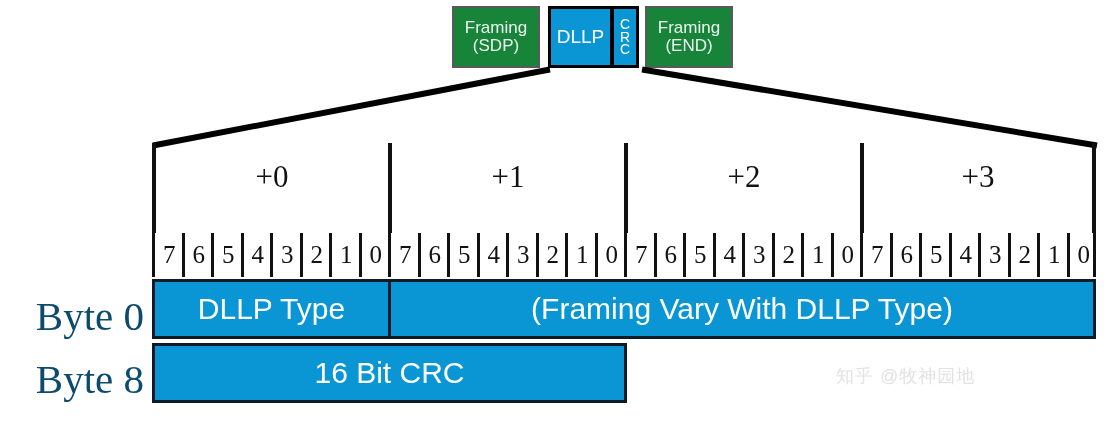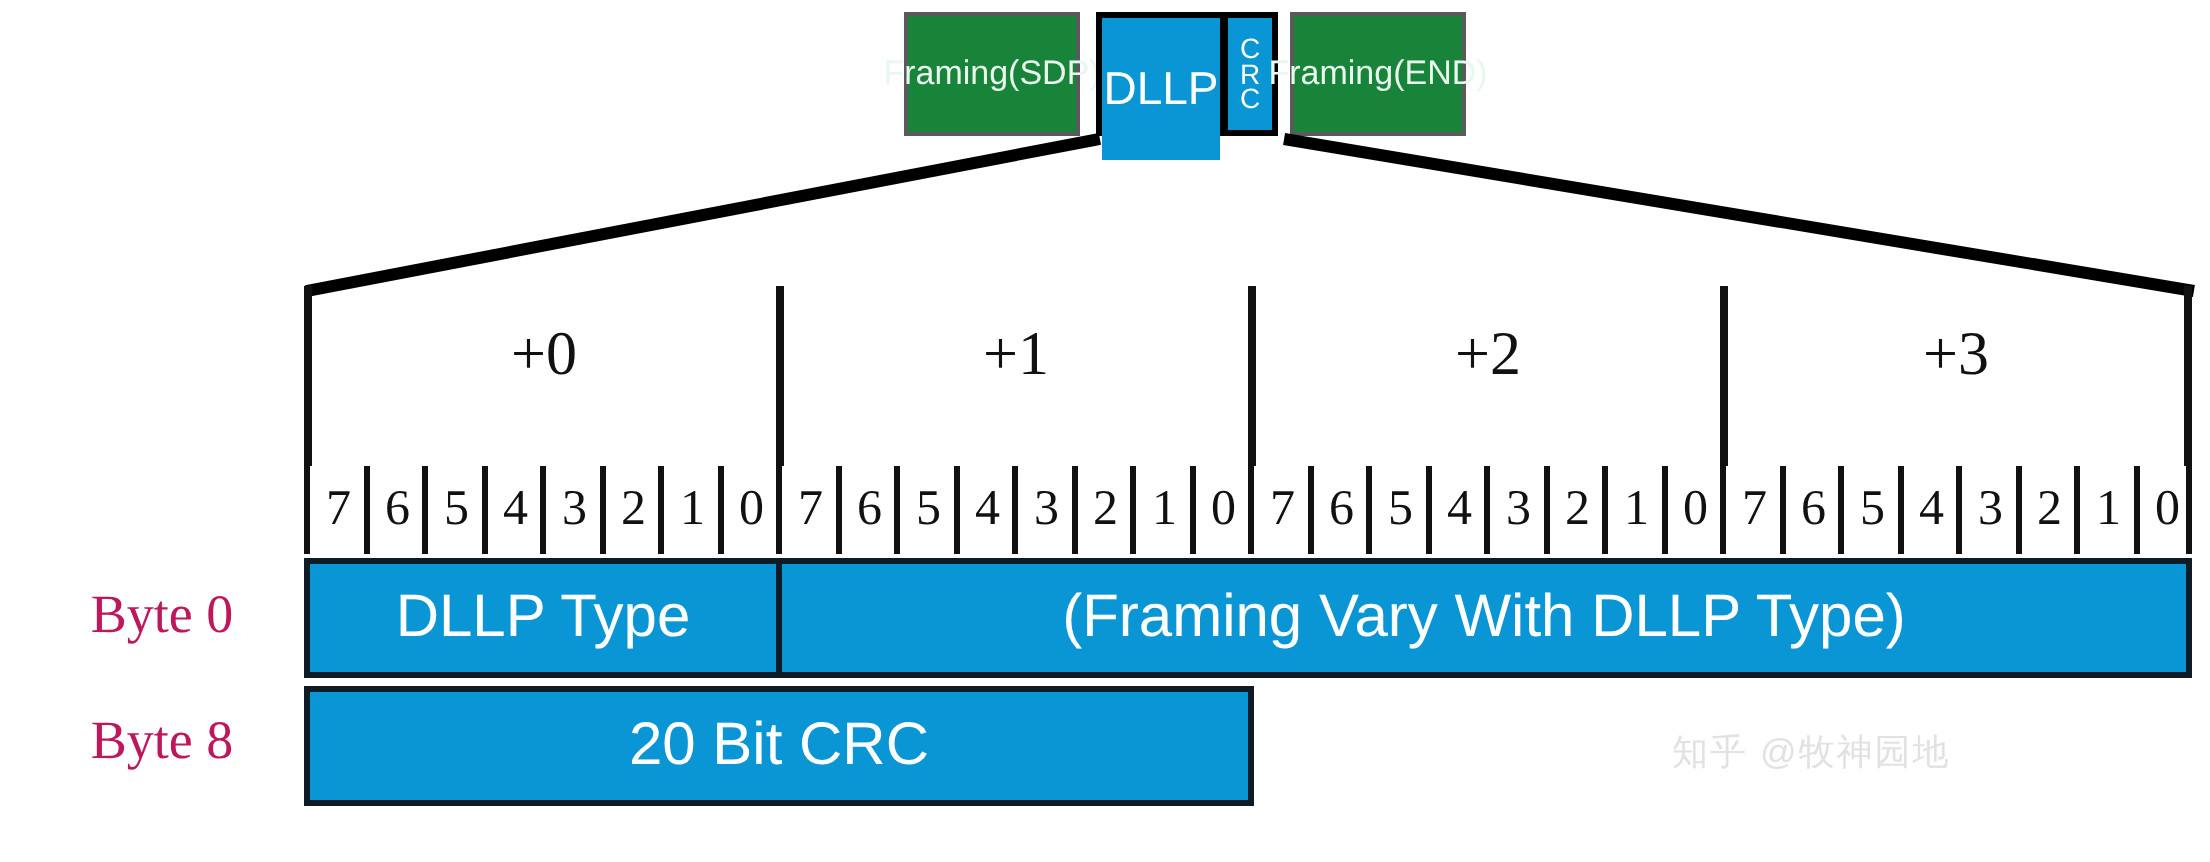--- a/index.html
+++ b/index.html
@@ -11,39 +11,39 @@
 
   
   #packet-strip{position:absolute;left:452px;top:6px;height:62px;}
 
   .frame-box{
     position:absolute;top:0;height:62px;width:88px;
     background:var(--green);
     border:2px solid #5a5a5a;
     box-sizing:border-box;
     color:#eaf7ee;
-    display:flex;flex-direction:row;align-items:center;justify-content:center;
+    display:flex;flex-direction:column;align-items:center;justify-content:center;
     line-height:1.05;
     font-size:17px;
   }
   .frame-box .l1{display:block;}
   .frame-box .l2{display:block;}
   #framing-sdp{left:0;}
   #framing-end{left:193px;}
 
   #dllp-crc-block{
     position:absolute;left:96px;top:0;width:91px;height:62px;
     background:#000000;
     box-sizing:border-box;
     padding:3px;
   }
   #dllp-cell{
-    position:absolute;left:3px;top:3px;width:59px;height:71px;
+    position:absolute;left:3px;top:3px;width:59px;height:56px;
     background:var(--blue);
-    color:#ffffff;font-size:23px;
+    color:#ffffff;font-size:19px;
     display:flex;align-items:center;justify-content:center;
   }
   #crc-cell{
     position:absolute;left:66px;top:3px;width:22px;height:56px;
     background:var(--blue);
     color:#ffffff;font-size:14px;line-height:0.92;
     display:flex;flex-direction:column;align-items:center;justify-content:center;
   }
   #crc-divider{
     position:absolute;left:62px;top:3px;width:4px;height:56px;
@@ -98,23 +98,23 @@
     font-size:30px;
     display:flex;align-items:center;justify-content:center;
   }
   #cell-dllp-type{left:0;width:239px;}
   #cell-fields-vary{left:236px;width:708px;}
   #cell-crc{left:0;width:475px;}
 
   
   .byte-label{
     position:absolute;left:18px;width:126px;
-    font-size:27px;color:#be185d;
+    font-size:41px;color:#0c4a6e;
     font-family:"Liberation Serif",serif;
-    text-align:center;
+    text-align:right;
   }
   #byte-label-0{top:292px;}
   #byte-label-4{top:355px;}
 
   
   #watermark{
     position:absolute;left:836px;top:364px;
     font-size:18px;color:#e2e2e2;
     letter-spacing:1px;
     font-family:Liberation Sans, sans-serif;
@@ -199,18 +199,18 @@
 <div class="byte-label" id="byte-label-4">Byte 8</div>
 
 <div id="field-table">
 
   <div class="field-row">
     <div class="field-cell" id="cell-dllp-type">DLLP Type</div>
     <div class="field-cell" id="cell-fields-vary">(Framing Vary With DLLP Type)</div>
   </div>
 
   <div class="field-row">
-    <div class="field-cell" id="cell-crc">20 Bit CRC</div>
+    <div class="field-cell" id="cell-crc">16 Bit CRC</div>
   </div>
 
 </div>
 
 <div id="watermark" style="color: rgb(226, 226, 226);">知乎 @牧神园地</div>
 
 </body></html>

